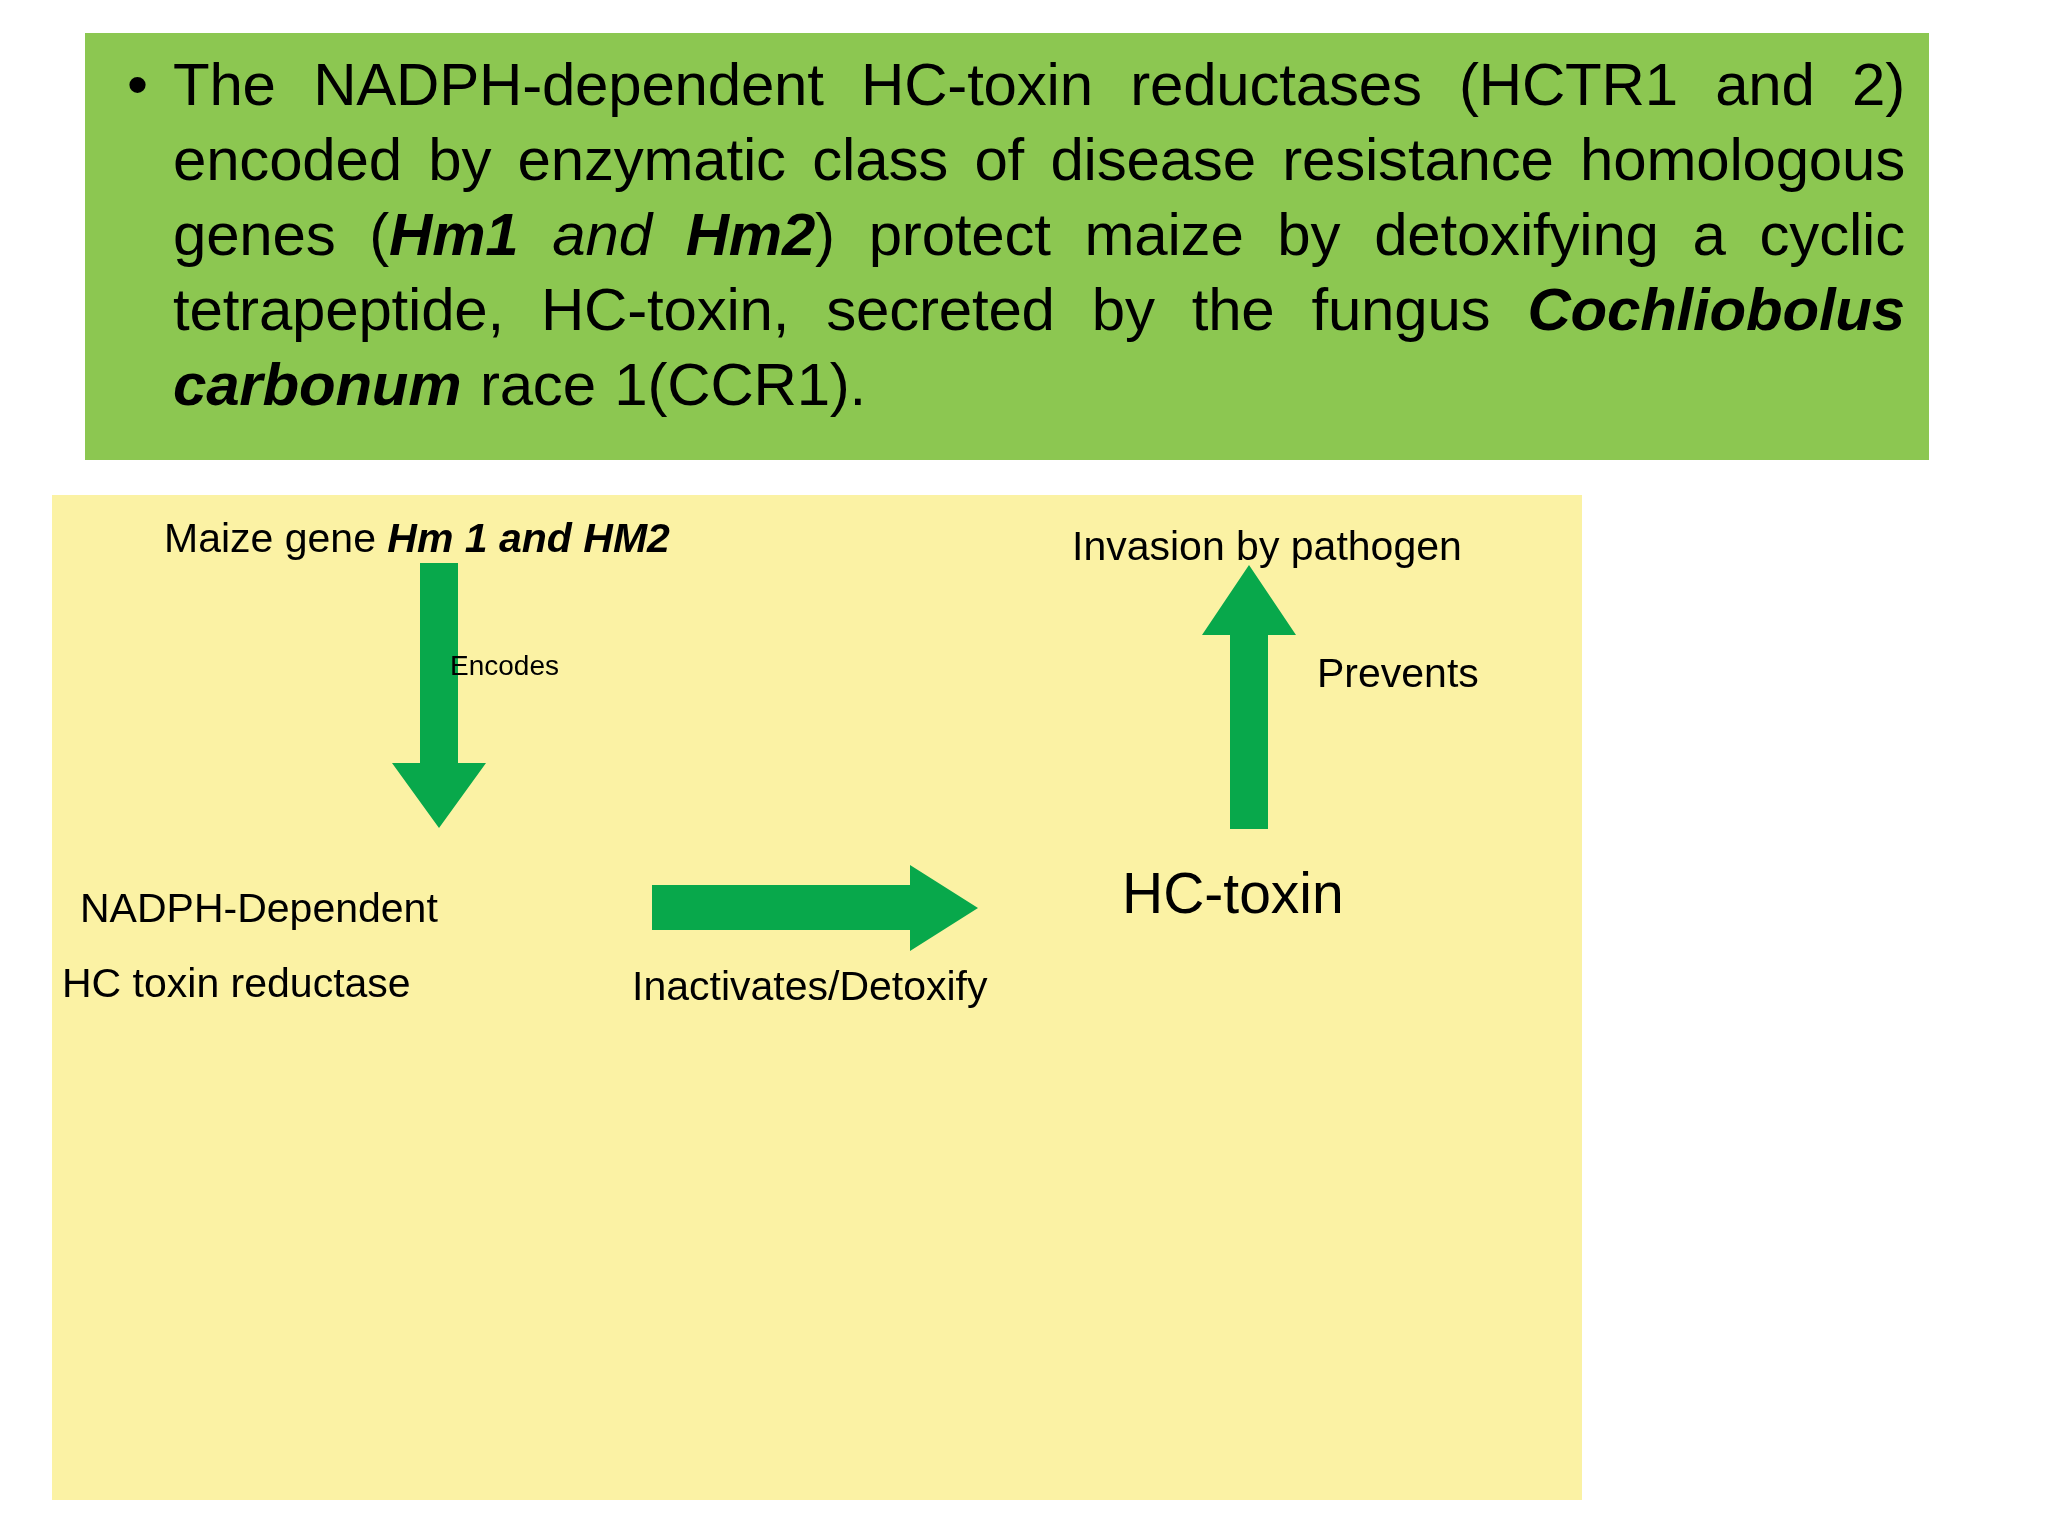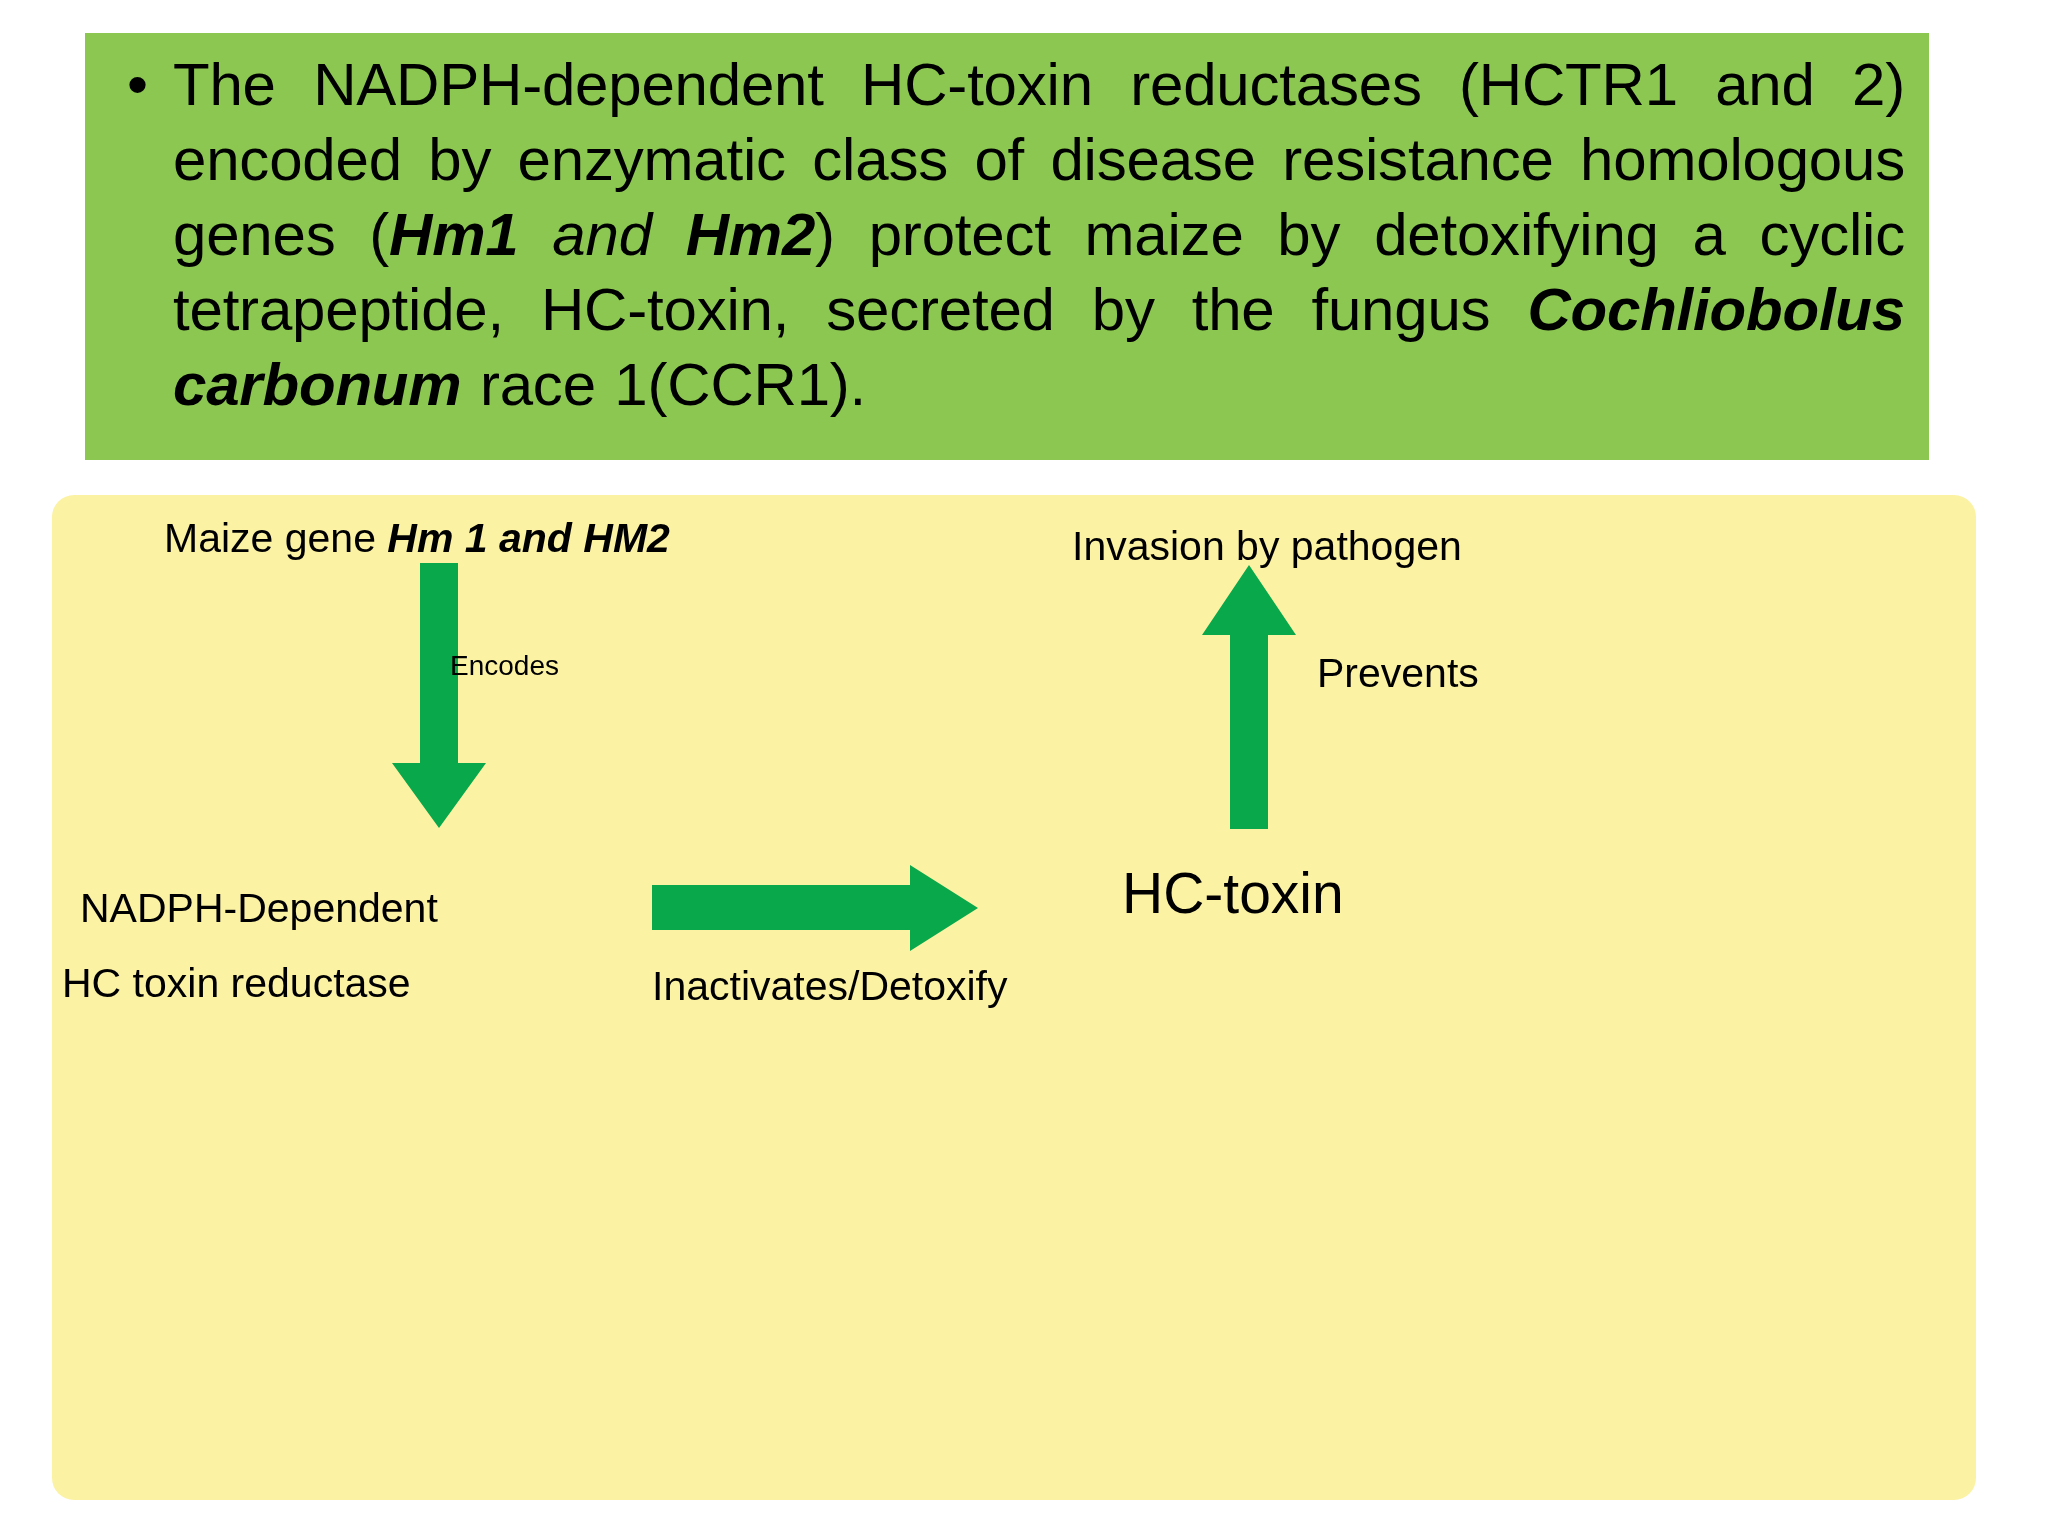--- a/index.html
+++ b/index.html
@@ -52,24 +52,23 @@
     line-height: 75px;
   }
   .bi { font-weight: bold; font-style: italic; }
   .it { font-style: italic; }
 
   
   #diagram-panel {
     position: absolute;
     left: 52px;
     top: 495px;
-    width: 1924px;
+    width: 1530px;
     height: 1005px;
     background: #FBF2A4;
-    border-radius: 22px;
   }
 
   .lbl {
     position: absolute;
     color: #000000;
     font-family: "Liberation Sans", sans-serif;
     white-space: nowrap;
   }
 
   #label-maize-gene {
@@ -104,21 +103,21 @@
     font-size: 41px;
   }
 
   #label-reductase {
     left: 10px;
     top: 465px;
     font-size: 41px;
   }
 
   #label-inactivates {
-    left: 600px;
+    left: 580px;
     top: 468px;
     font-size: 41px;
   }
 
   #label-hc-toxin {
     left: 1070px;
     top: 365px;
     font-size: 57px;
   }
 

